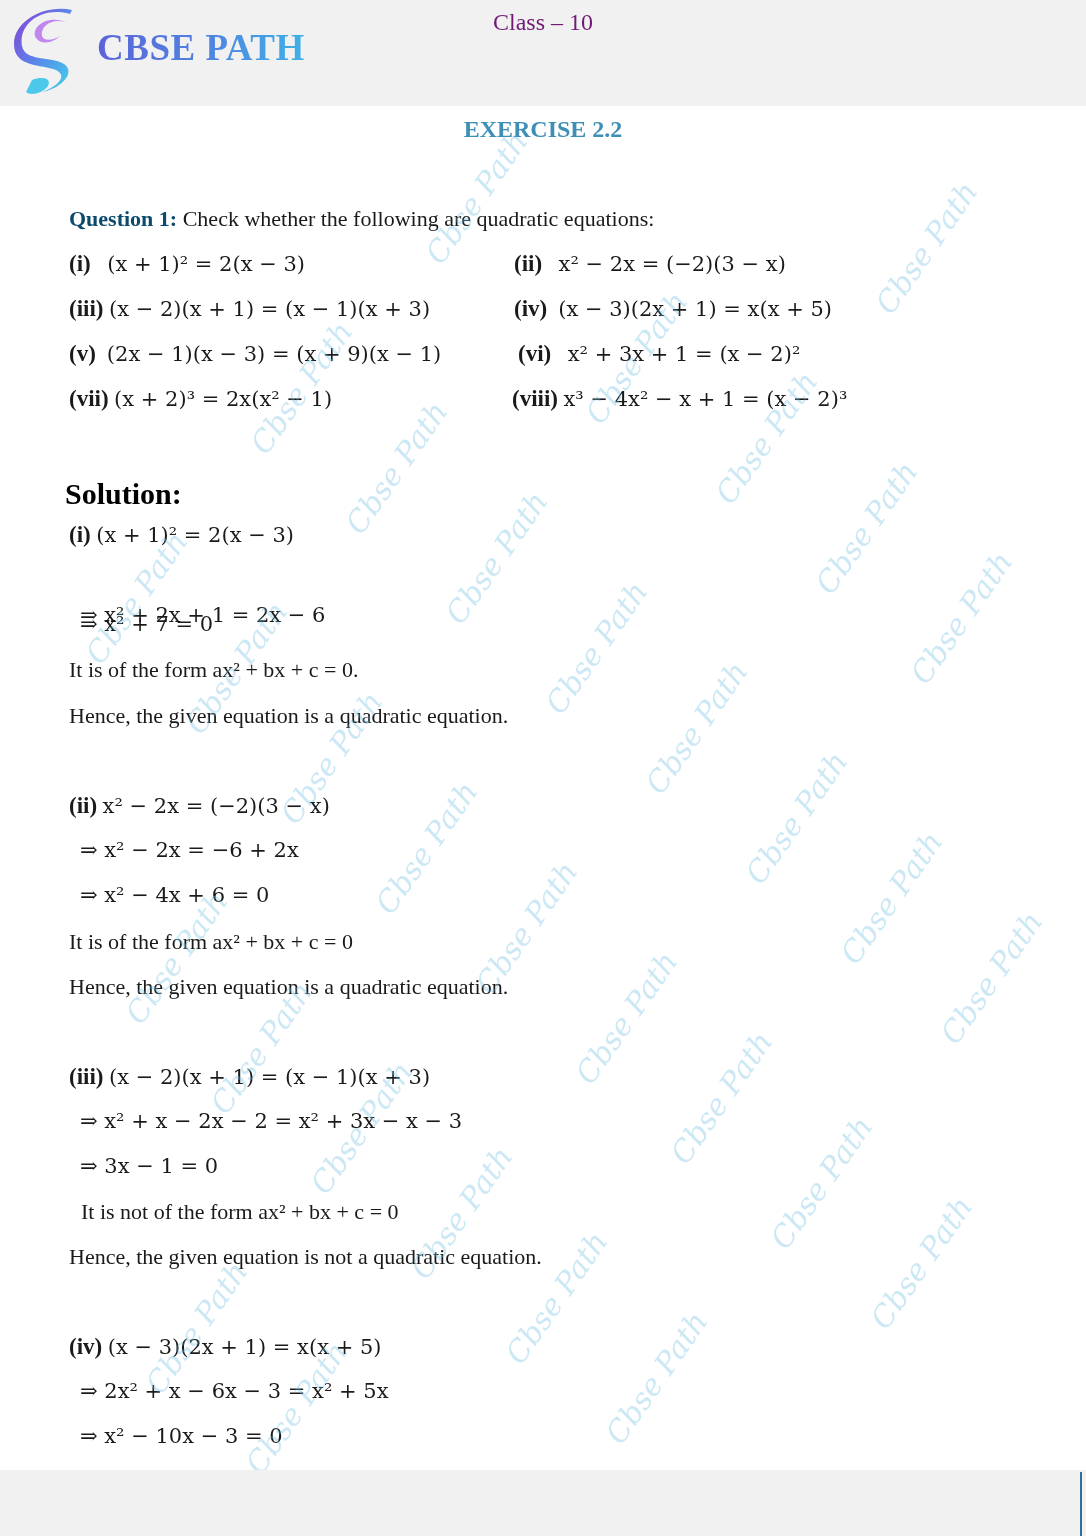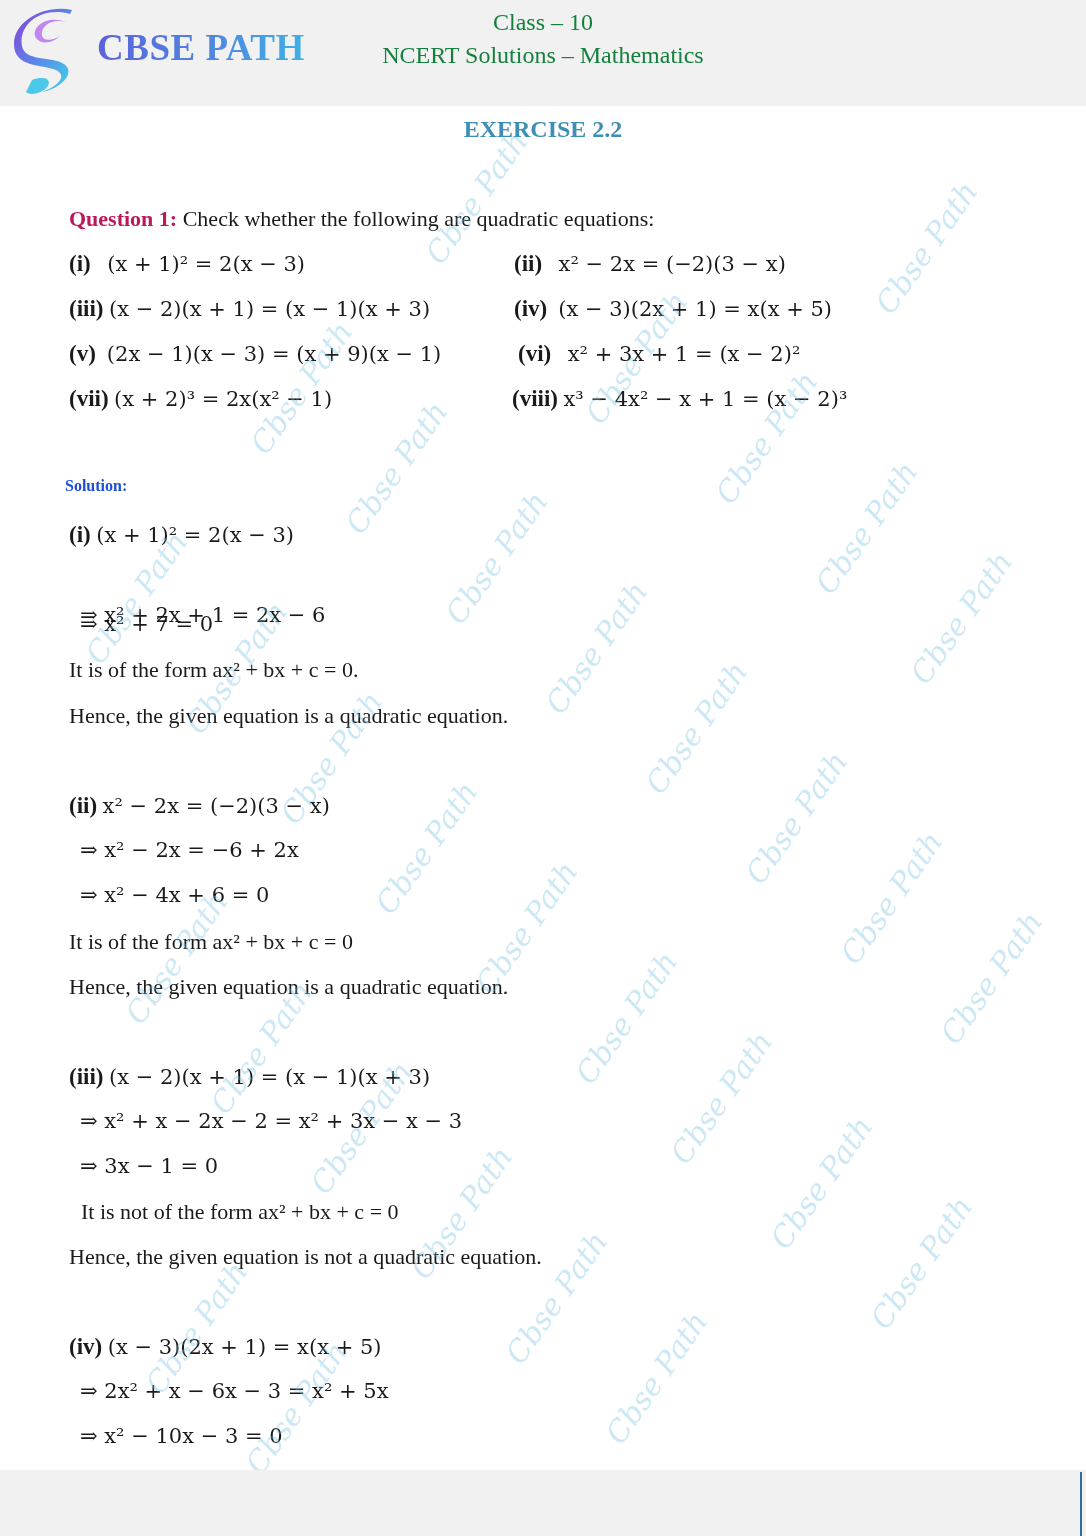--- a/index.html
+++ b/index.html
@@ -5,29 +5,29 @@
   html, body { margin:0; padding:0; }
   body { width:1086px; height:1536px; position:relative; background:#ffffff; overflow:hidden;
          font-family:"DejaVu Serif", serif; color:#1a1a1a; }
   .header { position:absolute; left:0; top:0; width:1086px; height:106px; background:#f1f1f1; }
   .logo { position:absolute; left:12px; top:6px; width:76px; height:92px; }
   .brand { position:absolute; left:97px; top:26px; font-family:"Liberation Serif", serif; font-weight:bold;
            font-size:37px; letter-spacing:0.5px;
            background:linear-gradient(90deg,#5b63d9 0%, #4f86e0 55%, #3fb1e6 100%);
            -webkit-background-clip:text; background-clip:text; color:transparent; }
   .hdr-lines { position:absolute; left:340px; width:406px; top:6px; text-align:center;
-               font-family:"Liberation Serif", serif; font-size:24px; line-height:32.5px; color:#15803d; }
+               font-family:"Liberation Serif", serif; font-size:24px; line-height:32.5px; color:#701a75; }
   .ex-title { position:absolute; left:0; width:1086px; top:116px; text-align:center;
               font-family:"Liberation Serif", serif; font-weight:bold; font-size:24px; color:#3d8fb6; }
   .content { position:absolute; left:0; top:0; width:1086px; }
   .line { position:absolute; white-space:nowrap; font-size:22px; font-family:"Liberation Serif", serif; }
   .math { font-family:"DejaVu Serif", serif; font-size:21px; }
   .lbl { font-weight:bold; font-family:"Liberation Serif", serif; font-size:23px; }
-  .q-label { font-weight:bold; color:#be185d; }
-  .sol-label { font-weight:bold; color:#1d4ed8; font-size:16px; }
+  .q-label { font-weight:bold; color:#0c4a6e; }
+  .sol-label { font-weight:bold; color:#000000; font-size:30px; }
   .footer { position:absolute; left:0; top:1470px; width:1086px; height:66px; background:#f1f1f1; }
   .footer .txt { position:absolute; left:0; width:1086px; top:12px; text-align:center;
                  font-family:"Liberation Serif", serif; font-size:21px; color:#222; }
   .footer .bar { position:absolute; right:4px; top:2px; width:2px; height:64px; background:#2f6f9e; }
   .wm { position:absolute; font-family:"DejaVu Serif", serif; font-style:italic; font-size:30px;
         color:rgba(110,190,225,0.35); transform:rotate(-55deg); white-space:nowrap; pointer-events:none; }
 </style>
 </head>
 <body>
 
@@ -40,21 +40,20 @@
         <stop offset="1" stop-color="#3fd8e8"></stop>
       </linearGradient>
     </defs>
     <path d="M58 8 C30 0 6 18 10 40 C13 56 40 50 52 58 C64 66 50 82 30 86 C46 80 56 70 44 64 C30 58 2 62 2 38 C2 14 34 -2 60 4 Z" fill="url(#lg)"></path>
     <path d="M54 16 C40 12 28 20 30 30 C32 36 42 34 48 30 C42 36 30 40 24 32 C18 22 34 8 54 16 Z" fill="#b56cf0" opacity="0.8"></path>
     <path d="M20 74 C30 70 40 72 36 80 C30 88 18 90 14 86 Z" fill="#4cc9ea"></path>
   </svg>
   <div class="brand">CBSE PATH</div>
   <div class="hdr-lines">
     <div>Class – 10</div>
-    <div>NCERT Solutions – Mathematics</div>
   </div>
 </div>
 
 <div class="ex-title">EXERCISE 2.2</div>
 
 <div class="content">
   <div class="line" style="left:69px; top:206px;">
     <span class="q-label">Question 1:</span><span> Check whether the following are quadratic equations:</span>
   </div>
 

